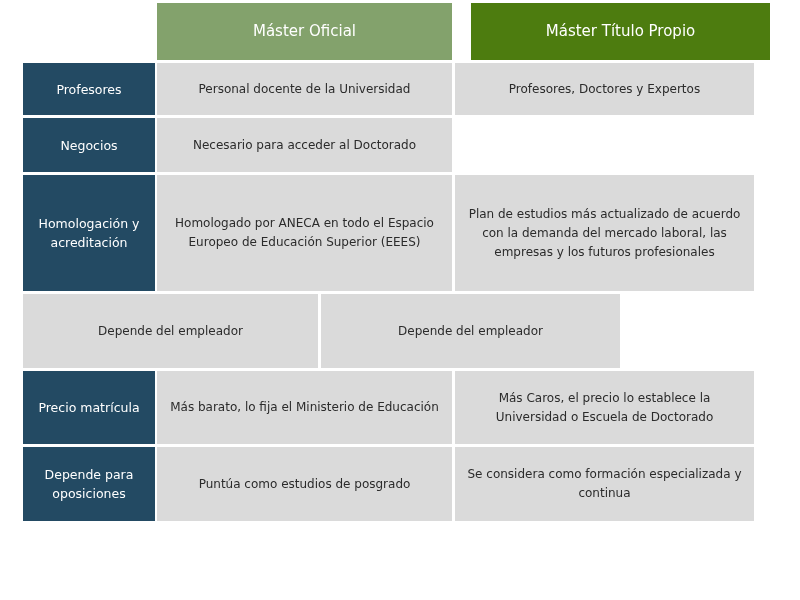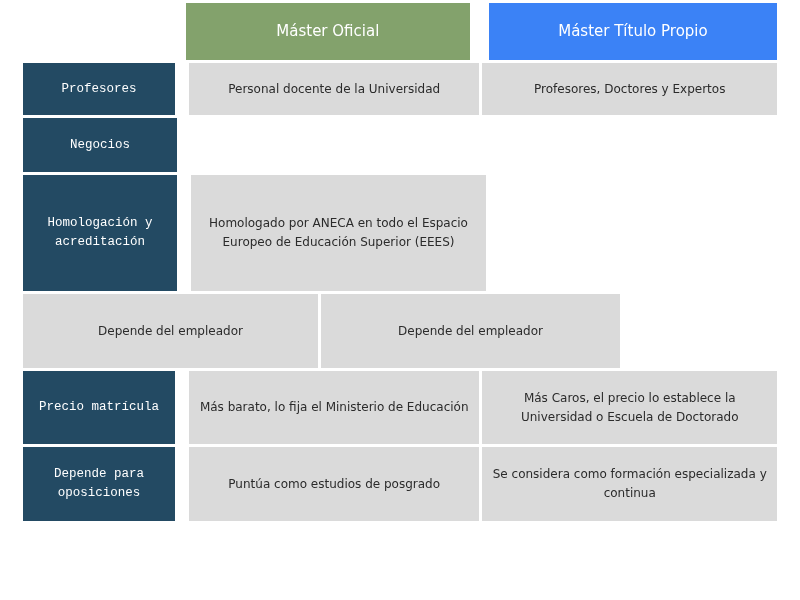--- a/index.html
+++ b/index.html
@@ -2,27 +2,27 @@
 <html><head>
   <meta charset="utf-8">
   <style>
     html, body { margin: 0; padding: 0; background: #ffffff; }
     body { width: 800px; height: 600px; position: relative; overflow: hidden;
            font-family: "DejaVu Sans", "Liberation Sans", sans-serif; }
     .tbl { position: absolute; left: 23px; top: 3px; width: 754px; }
     .row { display: flex; margin-bottom: 3px; }
     .cell { display: flex; align-items: center; justify-content: center; text-align: center;
             box-sizing: border-box; padding: 0 10px; line-height: 19px; }
-    .c0 { width: 154px; margin-right: 14px; font-family: Liberation Mono, monospace; }
+    .c0 { width: 132px; margin-right: 2px; }
     .c1 { width: 295px; margin-right: 3px; }
     .c2 { width: 299px; }
     .hdr .cell { height: 57px; color: #ffffff; font-size: 15px; }
     .hdr .blank { background: transparent; }
     .hdr .green { background: #83a26c; }
-    .hdr .orange { background: #3b82f6; margin-left: 16px; }
+    .hdr .orange { background: #4d7c0f; margin-left: 16px; }
     .label { background: #234a63; color: #ffffff; font-size: 12.5px; padding: 0 12px; }
     .val { background: #dadada; color: #2b2b2b; font-size: 12px; }
   </style>
 </head>
 <body>
 
 <div class="tbl">
   <div class="row hdr">
     <div class="cell c0 blank"></div>
     <div class="cell c1 green">Máster Oficial</div>
@@ -31,25 +31,27 @@
 
   <div class="row" style="height:52px">
     <div class="cell c0 label">Profesores</div>
     <div class="cell c1 val">Personal docente de la Universidad</div>
     <div class="cell c2 val">Profesores, Doctores y Expertos</div>
   </div>
 
 
   <div class="row" style="height:54px">
     <div class="cell c0 label">Negocios</div>
+    <div class="cell c1 val">Necesario para acceder al Doctorado</div>
   </div>
 
   <div class="row" style="height:116px">
     <div class="cell c0 label">Homologación y acreditación</div>
     <div class="cell c1 val">Homologado por ANECA en todo el Espacio Europeo de Educación Superior (EEES)</div>
+    <div class="cell c2 val">Plan de estudios más actualizado de acuerdo con la demanda del mercado laboral, las empresas y los futuros profesionales</div>
   </div>
 
   <div class="row" style="height:74px">
     <div class="cell c1 val">Depende del empleador</div>
     <div class="cell c2 val">Depende del empleador</div>
   </div>
 
   <div class="row" style="height:73px">
     <div class="cell c0 label">Precio matrícula</div>
     <div class="cell c1 val">Más barato, lo fija el Ministerio de Educación</div>

